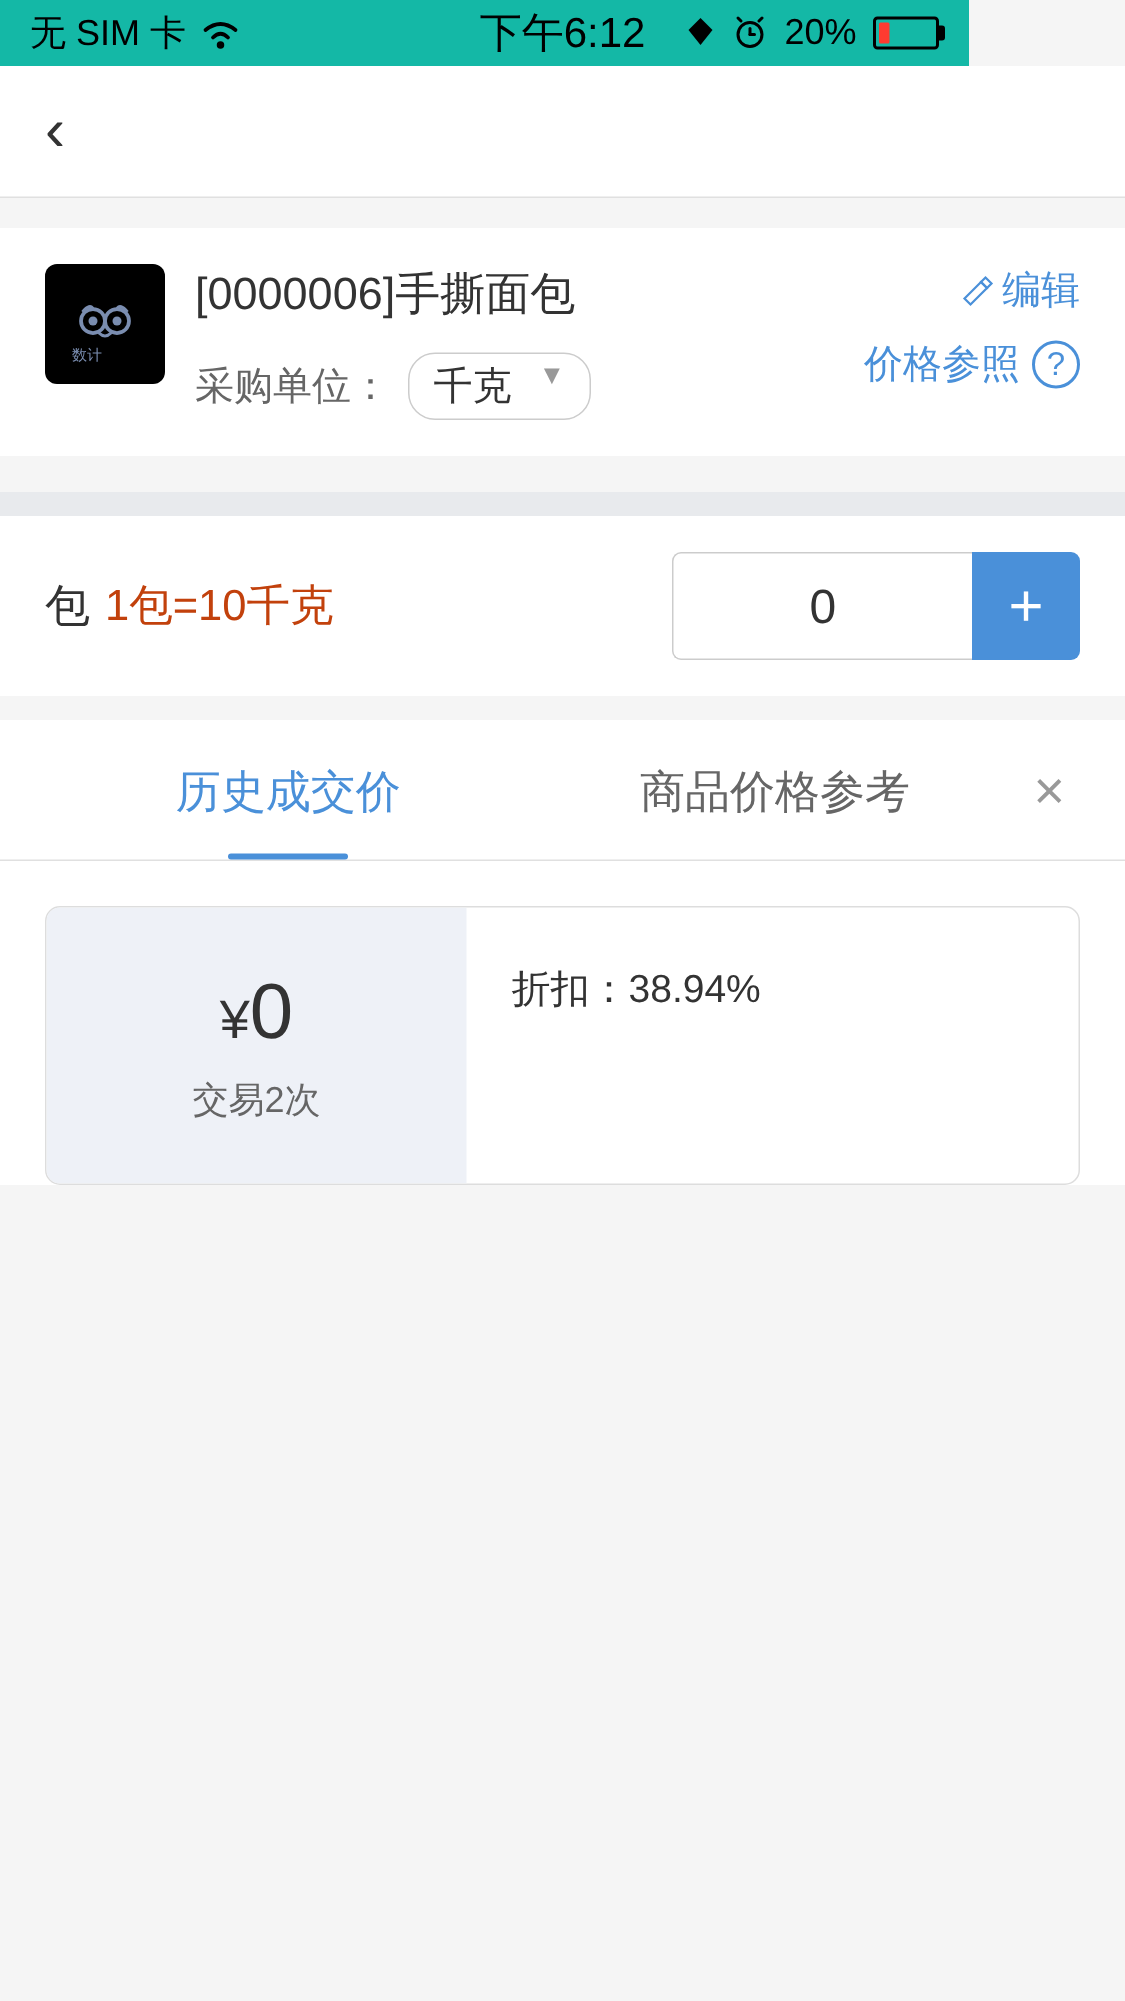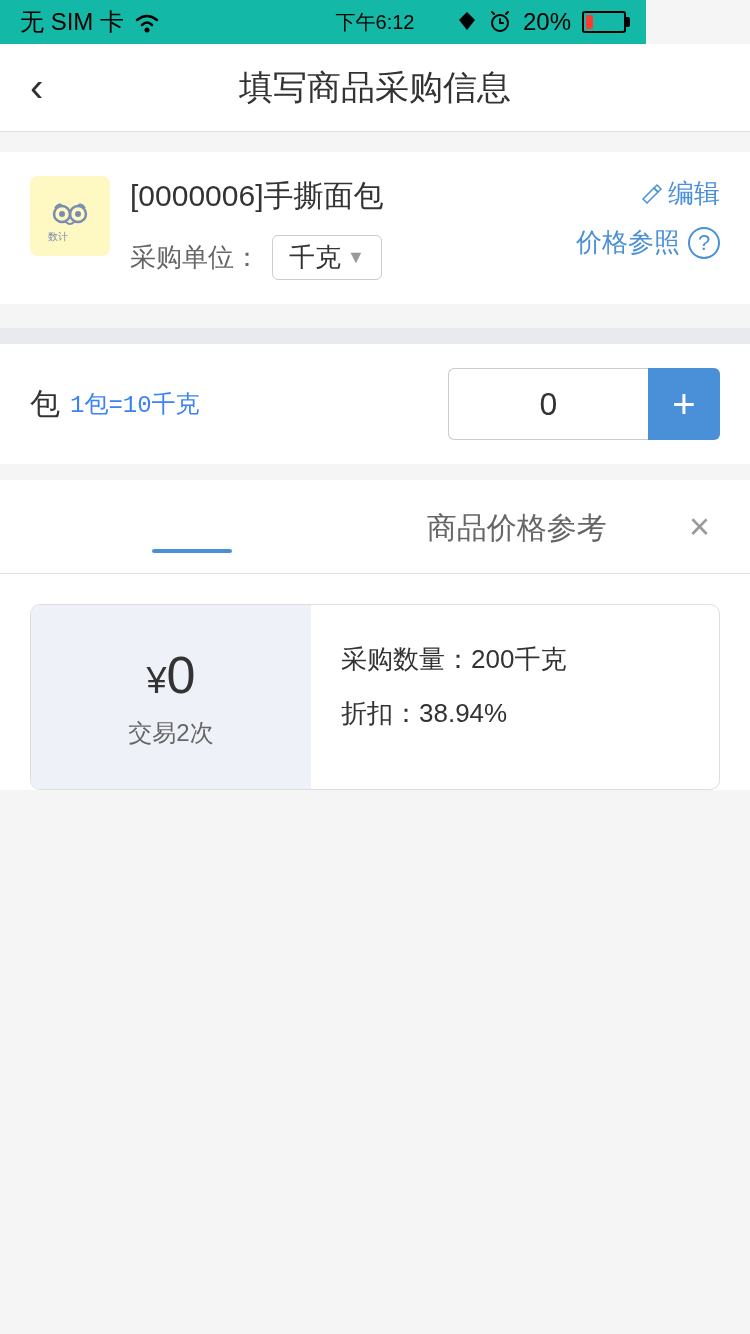--- a/index.html
+++ b/index.html
@@ -24,21 +24,21 @@
       font-size: 24px;
       color: #000;
     }
     .status-left {
       display: flex;
       align-items: center;
       gap: 8px;
       font-size: 24px;
     }
     .status-center {
-      font-size: 20px;
+      font-size: 28px;
       font-weight: 500;
       position: absolute;
       left: 50%;
       transform: translateX(-50%);
     }
     .status-right {
       display: flex;
       align-items: center;
       gap: 11px;
       font-size: 24px;
@@ -110,21 +110,21 @@
       justify-content: space-between;
     }
     .product-left {
       display: flex;
       align-items: flex-start;
       gap: 20px;
     }
     .product-thumb {
       width: 80px;
       height: 80px;
-      background: #fef9c3;
+      background: #000000;
       border-radius: 8px;
       display: flex;
       align-items: center;
       justify-content: center;
       color: #7a8db0;
       font-size: 36px;
     }
     .product-info {
       display: flex;
       flex-direction: column;
@@ -140,28 +140,28 @@
       align-items: center;
       gap: 12px;
       font-size: 26px;
       color: #666;
     }
     .unit-label {
       color: #666;
     }
     .unit-select {
       border: 1px solid #ccc;
-      border-radius: 6px;
+      border-radius: 18px;
       padding: 4px 16px;
       font-size: 26px;
       color: #333;
       background: #fff;
       display: flex;
-      align-items: center;
-      gap: 6px;
+      align-items: flex-start;
+      gap: 18px;
     }
     .unit-arrow {
       font-size: 18px;
       color: #999;
     }
     .edit-link {
       color: #4a90d9;
       font-size: 26px;
       display: flex;
       align-items: center;
@@ -201,23 +201,22 @@
       align-items: center;
       gap: 10px;
       flex: 1;
     }
     .qty-unit-label {
       font-size: 30px;
       color: #333;
       font-weight: 500;
     }
     .qty-conversion {
-      font-size: 24px;
-      color: #3b82f6;
-      font-family: Liberation Mono, monospace;
+      font-size: 29px;
+      color: #c2410c;
     }
     .qty-input-block {
       display: flex;
       align-items: center;
       gap: 0;
     }
     .qty-input {
       width: 200px;
       height: 72px;
       border: 1px solid #ccc;
@@ -367,21 +366,20 @@
     </svg>
     <span>20%</span>
     <div class="battery-icon">
       <div class="battery-fill"></div>
     </div>
   </div>
 </div>
 
 <div class="nav-bar">
   <span class="nav-back">‹</span>
-  <span class="nav-title">填写商品采购信息</span>
 </div>
 
 <div class="product-card">
   <div class="product-header">
     <div class="product-left">
 
       <div class="product-thumb">
         <svg width="60" height="60" viewBox="0 0 60 60">
           <circle cx="22" cy="28" r="8" stroke="#7a8db0" stroke-width="2.5" fill="none"></circle>
           <circle cx="38" cy="28" r="8" stroke="#7a8db0" stroke-width="2.5" fill="none"></circle>
@@ -431,39 +429,37 @@
   </div>
   <div class="qty-input-block">
     <input class="qty-input" type="text" value="0" style="">
     <button class="qty-plus-btn">+</button>
   </div>
 </div>
 
 <div class="tab-section">
   <div class="tab-header">
     <div class="tab-item active">
+      <span>历史成交价</span>
       <div class="tab-underline"></div>
     </div>
     <div class="tab-item inactive">
       <span>商品价格参考</span>
     </div>
     <div class="tab-close">×</div>
   </div>
 
   <div class="history-card">
     <div class="history-left">
       <div class="history-price">
         <span class="history-price-symbol">¥</span><span>0</span>
       </div>
       <div class="history-trades">交易2次</div>
     </div>
     <div class="history-right">
       <div class="history-detail-row">
-        <span>采购数量：</span><span>200千克</span>
-      </div>
-      <div class="history-detail-row">
         <span>折扣：</span><span>38.94%</span>
       </div>
     </div>
   </div>
 </div>
 
 <div class="page-bg"></div>
 
 </body></html>

